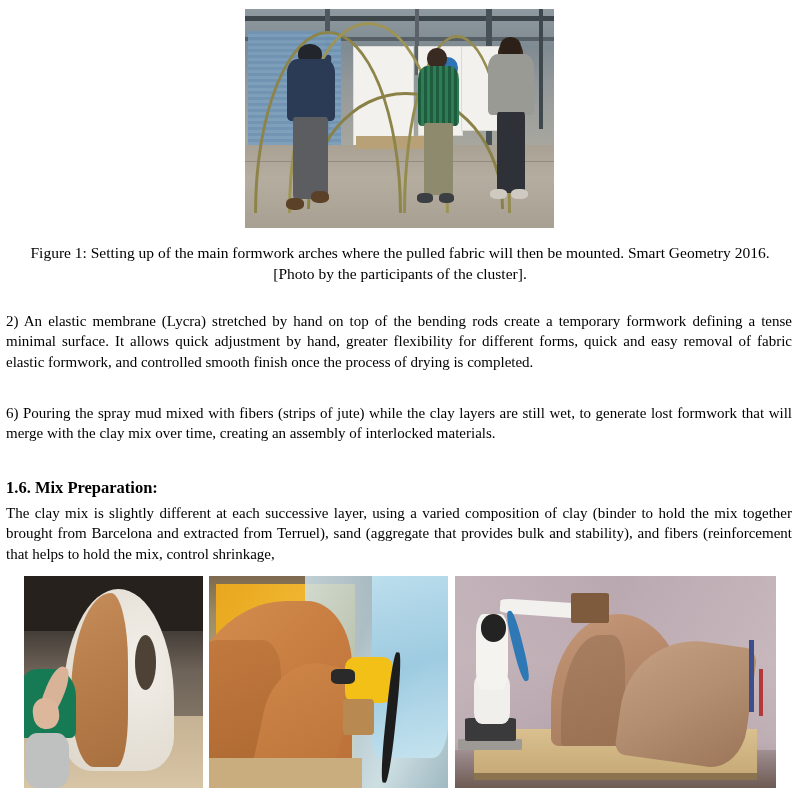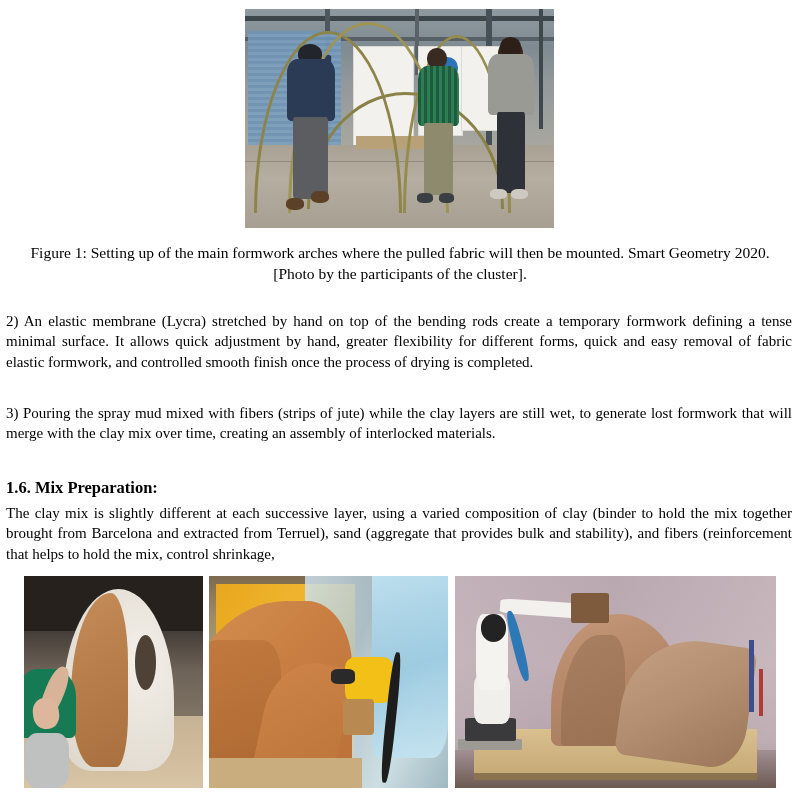--- a/index.html
+++ b/index.html
@@ -320,25 +320,25 @@
       <div class="p-hair"></div>
       <div class="p-head"></div>
       <div class="p-body"></div>
       <div class="p-legs"></div>
       <div class="p-shoe s1"></div>
       <div class="p-shoe s2"></div>
     </div>
   </div>
 </div>
 
-<div class="caption">Figure 1: Setting up of the main formwork arches where the pulled fabric will then be mounted. Smart Geometry 2020. [Photo by the participants of the cluster].</div>
+<div class="caption">Figure 1: Setting up of the main formwork arches where the pulled fabric will then be mounted. Smart Geometry 2016. [Photo by the participants of the cluster].</div>
 
 <div class="body-text para2">2) An elastic membrane (Lycra) stretched by hand on top of the bending rods create a temporary formwork defining a tense minimal surface. It allows quick adjustment by hand, greater flexibility for different forms, quick and easy removal of fabric elastic formwork, and controlled smooth finish once the process of drying is completed.</div>
 
-<div class="body-text para3">3) Pouring the spray mud mixed with fibers (strips of jute) while the clay layers are still wet, to generate lost formwork that will merge with the clay mix over time, creating an assembly of interlocked materials.</div>
+<div class="body-text para3">6) Pouring the spray mud mixed with fibers (strips of jute) while the clay layers are still wet, to generate lost formwork that will merge with the clay mix over time, creating an assembly of interlocked materials.</div>
 
 <div class="heading">1.6. Mix Preparation:</div>
 
 <div class="body-text para4">The clay mix is slightly different at each successive layer, using a varied composition of clay (binder to hold the mix together brought from Barcelona and extracted from Terruel), sand (aggregate that provides bulk and stability), and fibers (reinforcement that helps to hold the mix, control shrinkage,</div>
 
 <div class="strip">
 
   <div class="strip-cell cell-a">
     <div class="a-bg"></div>
     <div class="a-dark"></div>

